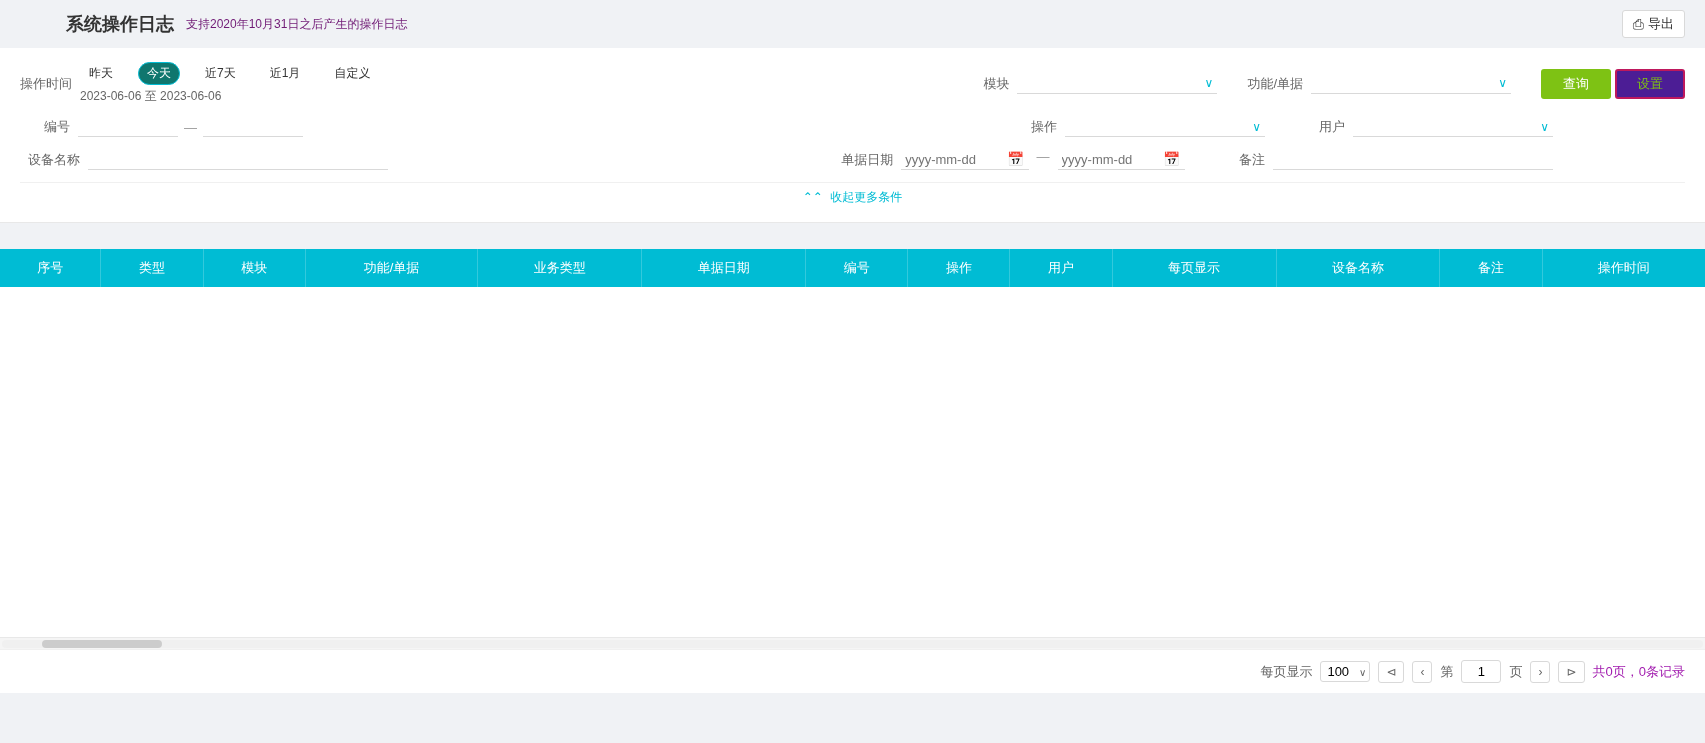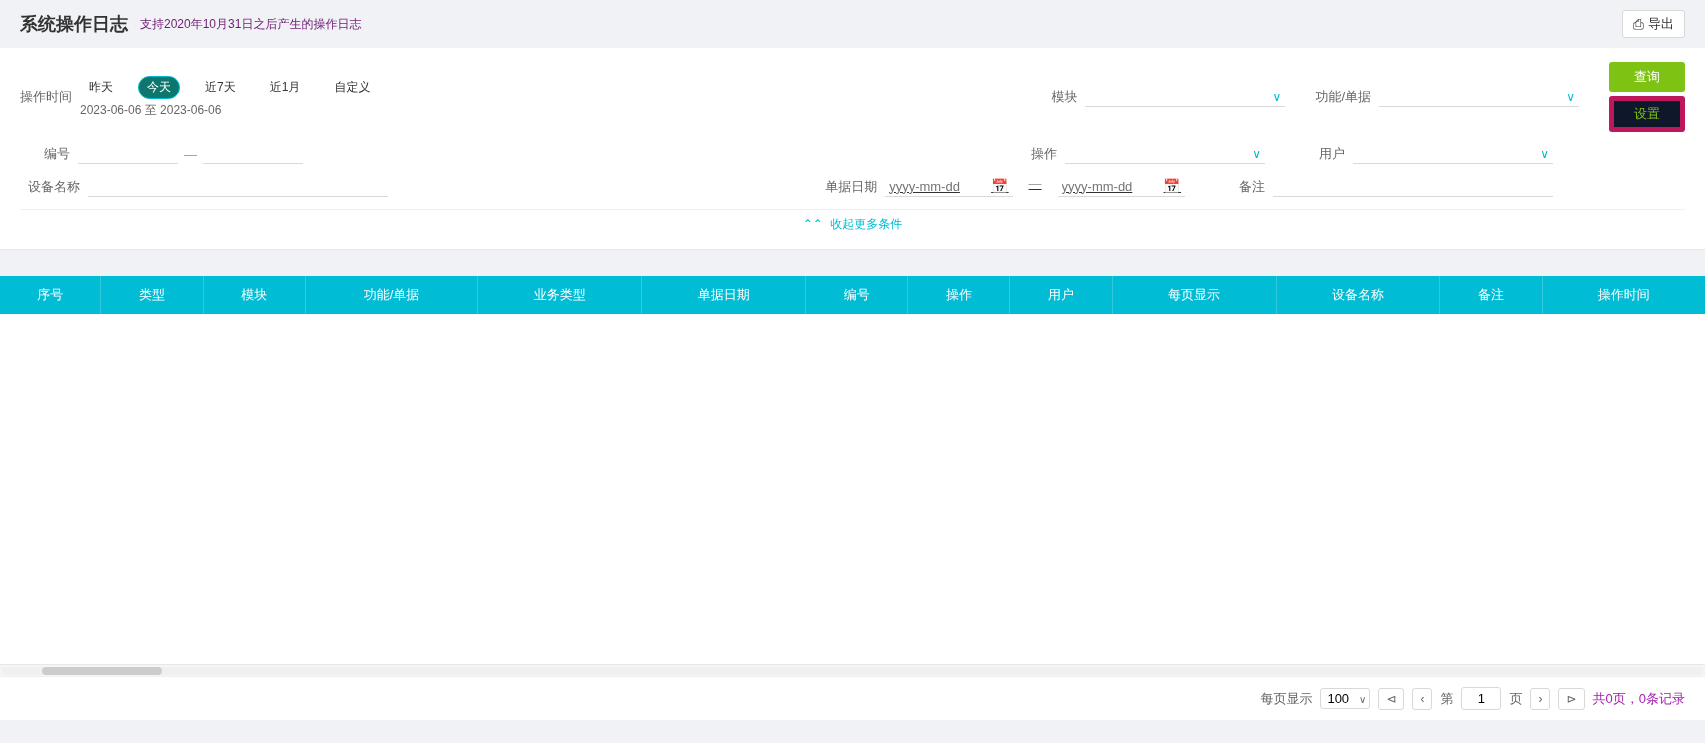--- a/index.html
+++ b/index.html
@@ -71,28 +71,28 @@
       border: none; outline: none; background: transparent; font-size: 13px; width: 100px; color: #bbb;
     }
     .calendar-icon { color: #00bcd4; cursor: pointer; font-size: 14px; }
 
     .collapse-bar {
       text-align: center; padding: 6px; color: #00bcd4; cursor: pointer; font-size: 12px;
       border-top: 1px solid #f0f0f0; margin-top: 4px;
     }
 
     .action-btns {
-      display: flex; flex-direction: column; gap: 4px; margin-left: auto;
+      display: flex; flex-direction: row; gap: 4px; margin-left: auto;
     }
     .query-btn {
       background: #7ec214; color: #fff; border: none; border-radius: 3px;
       padding: 6px 20px; cursor: pointer; font-size: 13px; min-width: 70px;
     }
     .settings-btn {
-      background: #0f172a; color: #7ec214; border: 5px solid #be185d; border-radius: 3px;
+      background: #4c1d95; color: #7ec214; border: 2px solid #be185d; border-radius: 3px;
       padding: 4px 20px; cursor: pointer; font-size: 13px; min-width: 70px;
     }
 
     .table-section { background: #fff; }
     .data-table { width: 100%; border-collapse: collapse; margin-top: 26px; }
     .data-table thead tr { background: #00bcd4; }
     .data-table thead th {
       color: #fff; padding: 10px 8px; font-weight: normal; font-size: 13px;
       text-align: center; white-space: nowrap; border-right: 1px solid rgba(255,255,255,0.2);
     }
@@ -128,21 +128,21 @@
       border: 1px solid #d9d9d9; border-radius: 3px; width: 40px; text-align: center;
       padding: 3px 4px; font-size: 13px; outline: none;
     }
     .page-total { color: #a21caf; font-size: 13px; }
     .filter-time-block { display: flex; flex-direction: column; }
   </style>
 </head>
 <body>
 
 <div class="page-header">
-  <div style="display:flex;align-items:center;">
+  <div style="display:flex;align-items:center;margin-left:46px;">
     <span class="page-title">系统操作日志</span>
     <span class="page-subtitle">支持2020年10月31日之后产生的操作日志</span>
   </div>
   <button class="export-btn">
     <span style="font-size:14px;">⎙</span>
     <span>导出</span>
   </button>
 </div>
 
 <div class="filter-panel">
@@ -237,21 +237,21 @@
       <span class="filter-label filter-label-wide">设备名称</span>
       <div class="input-wrapper" style="min-width:300px;">
         <input type="text" style="">
       </div>
     </div>
 
     <div style="flex:1;"></div>
 
     <div class="filter-item">
       <span class="filter-label filter-label-wide">单据日期</span>
-      <div style="display:flex;align-items:flex-start;gap:16px;text-decoration:underline;">
+      <div style="display:flex;align-items:flex-start;gap:8px;">
         <div class="date-input-wrapper">
           <input type="text" placeholder="yyyy-mm-dd" style="">
           <span class="calendar-icon">📅</span>
         </div>
         <span class="range-dash">—</span>
         <div class="date-input-wrapper">
           <input type="text" placeholder="yyyy-mm-dd" style="">
           <span class="calendar-icon">📅</span>
         </div>
       </div>

